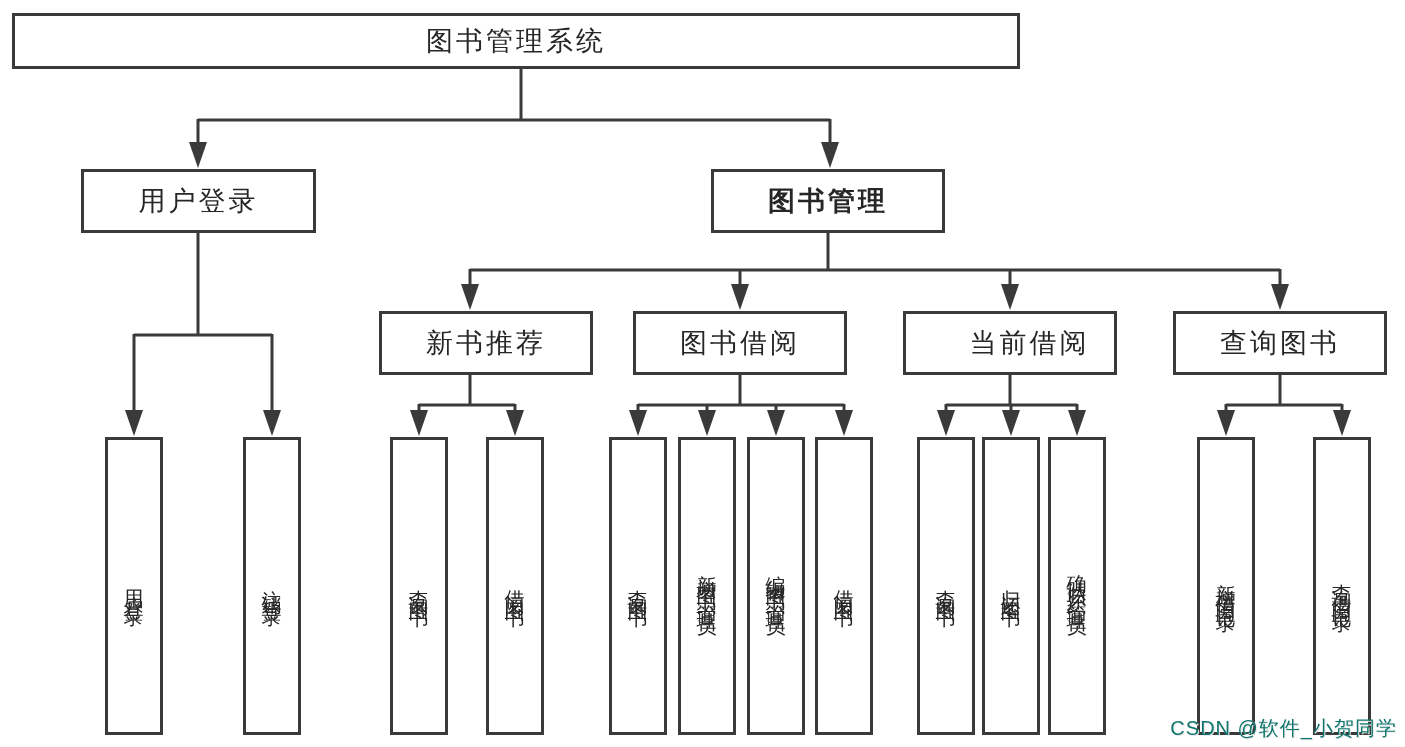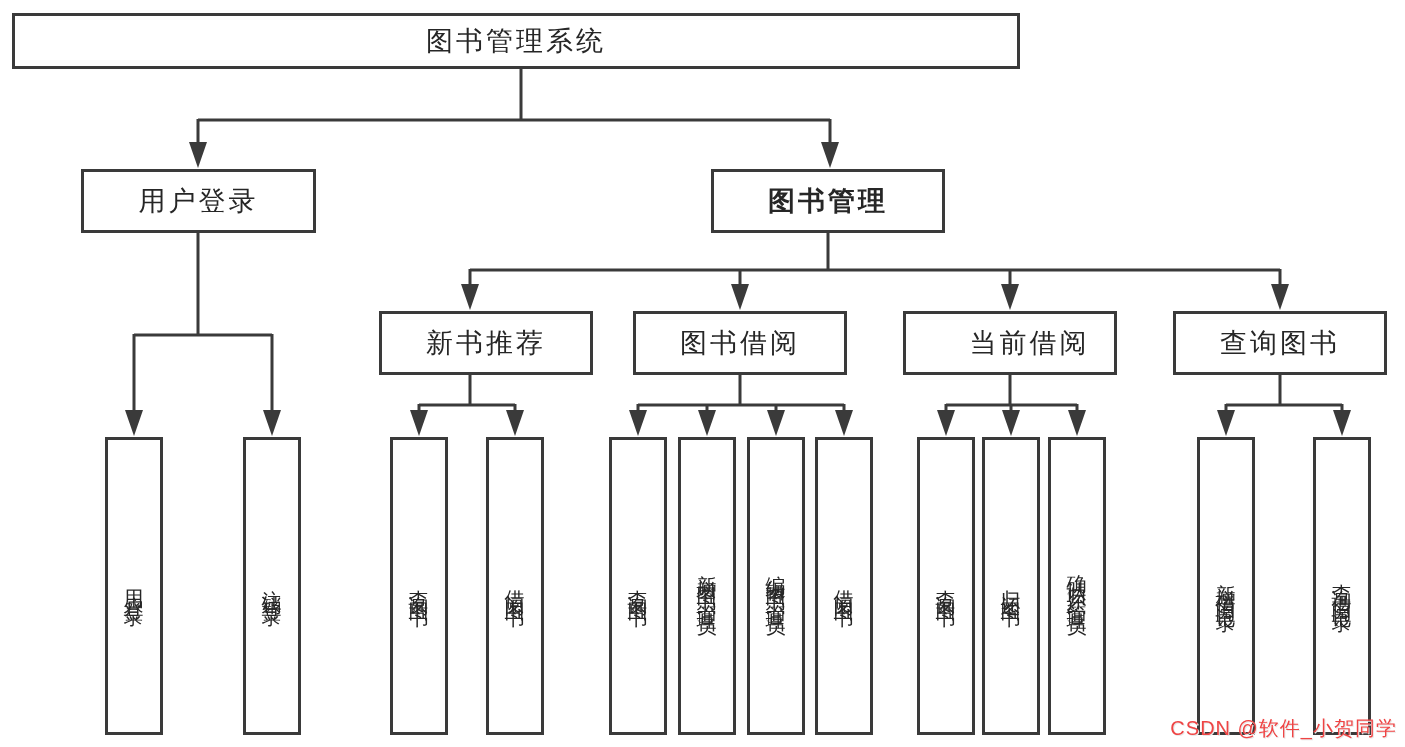--- a/index.html
+++ b/index.html
@@ -51,21 +51,21 @@
     letter-spacing: 6px;
     line-height: 1;
     white-space: nowrap;
   }
   .watermark {
     position: absolute;
     right: 8px;
     bottom: 5px;
     font-size: 20px;
     letter-spacing: 1px;
-    color: #ef4444;
+    color: #0f766e;
     text-shadow: 1px 1px 0 #e8e8e8;
     z-index: 2;
     white-space: nowrap;
   }
 </style>
 </head>
 <body>
 
 <div class="canvas">
 

